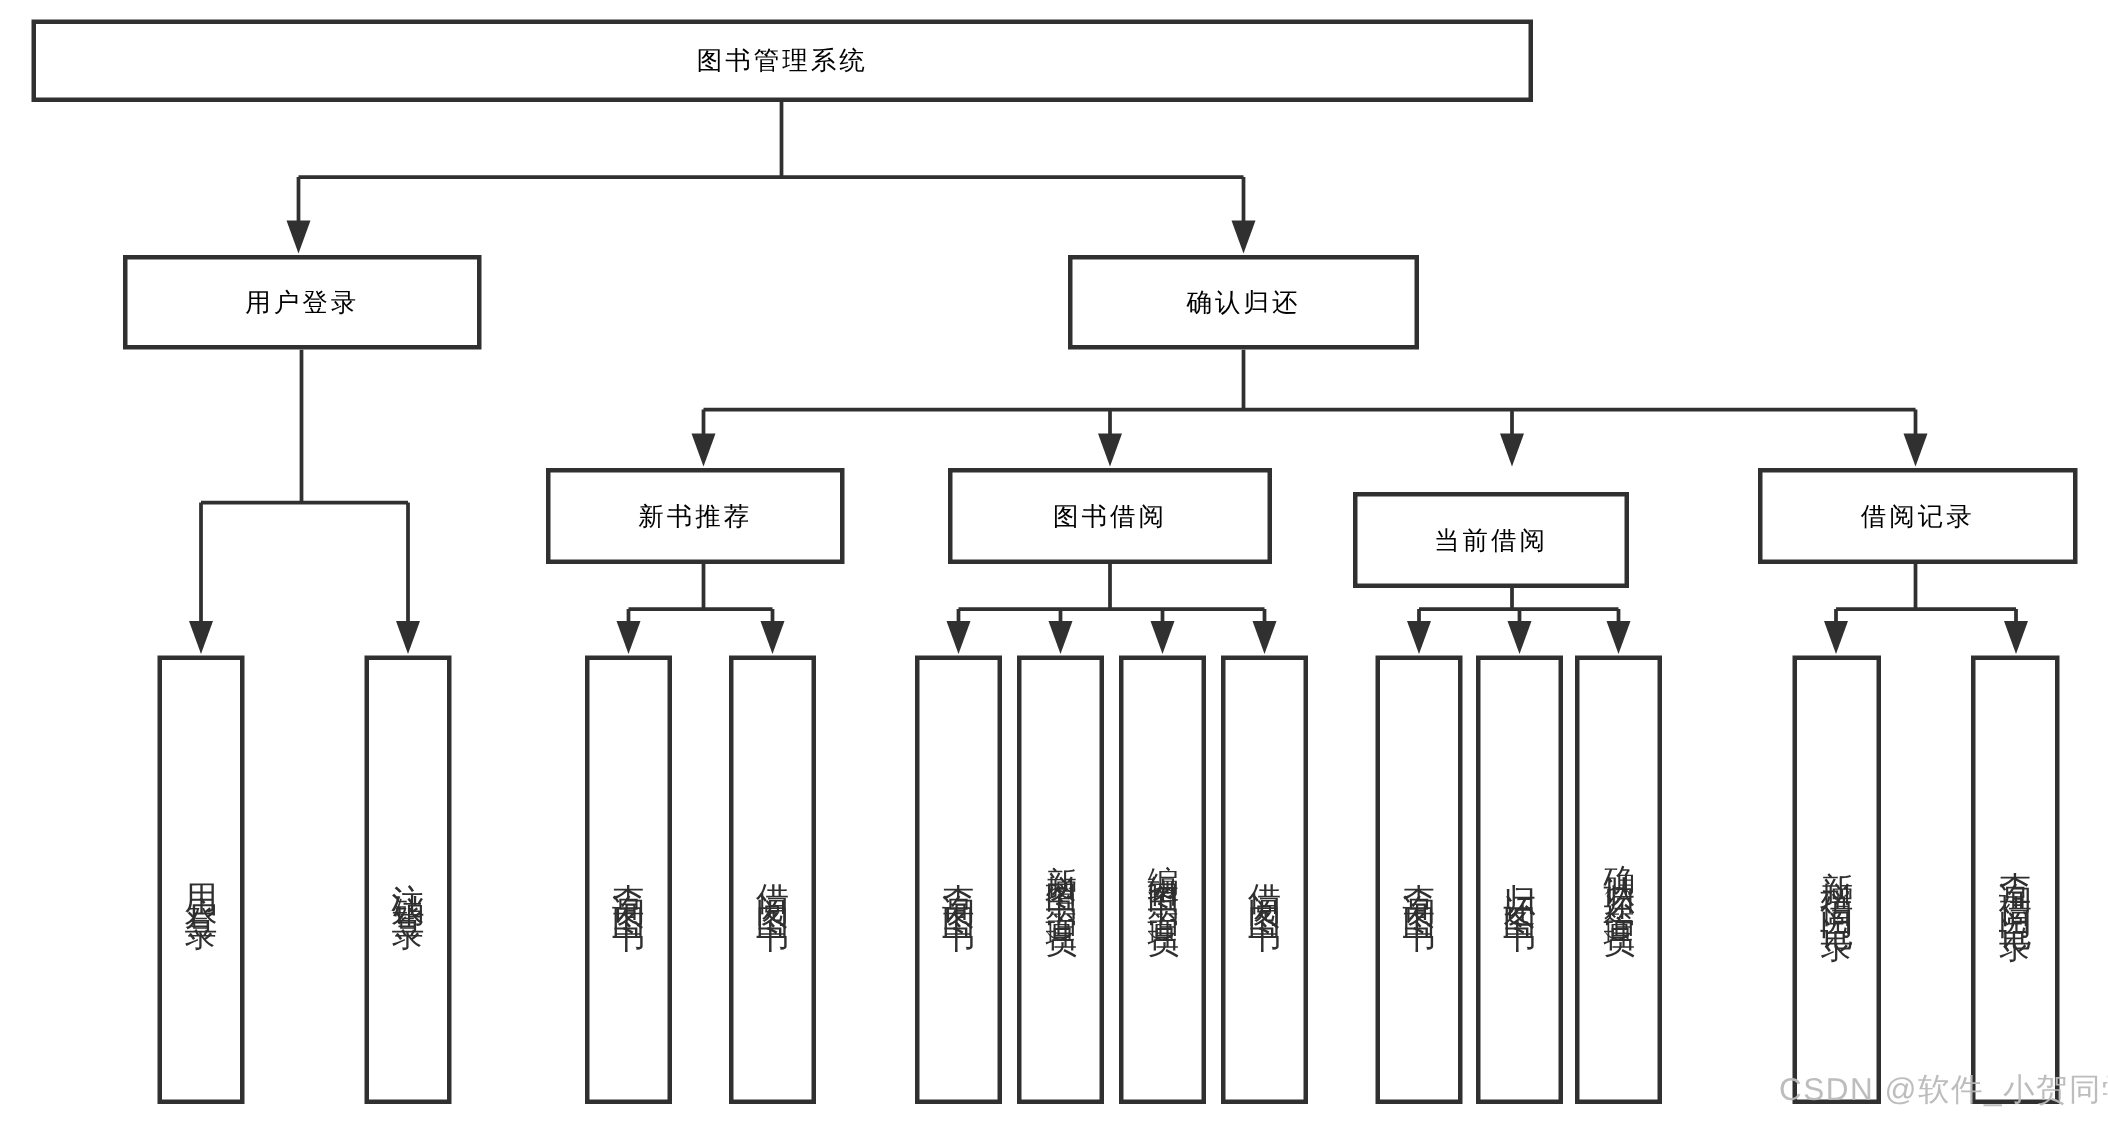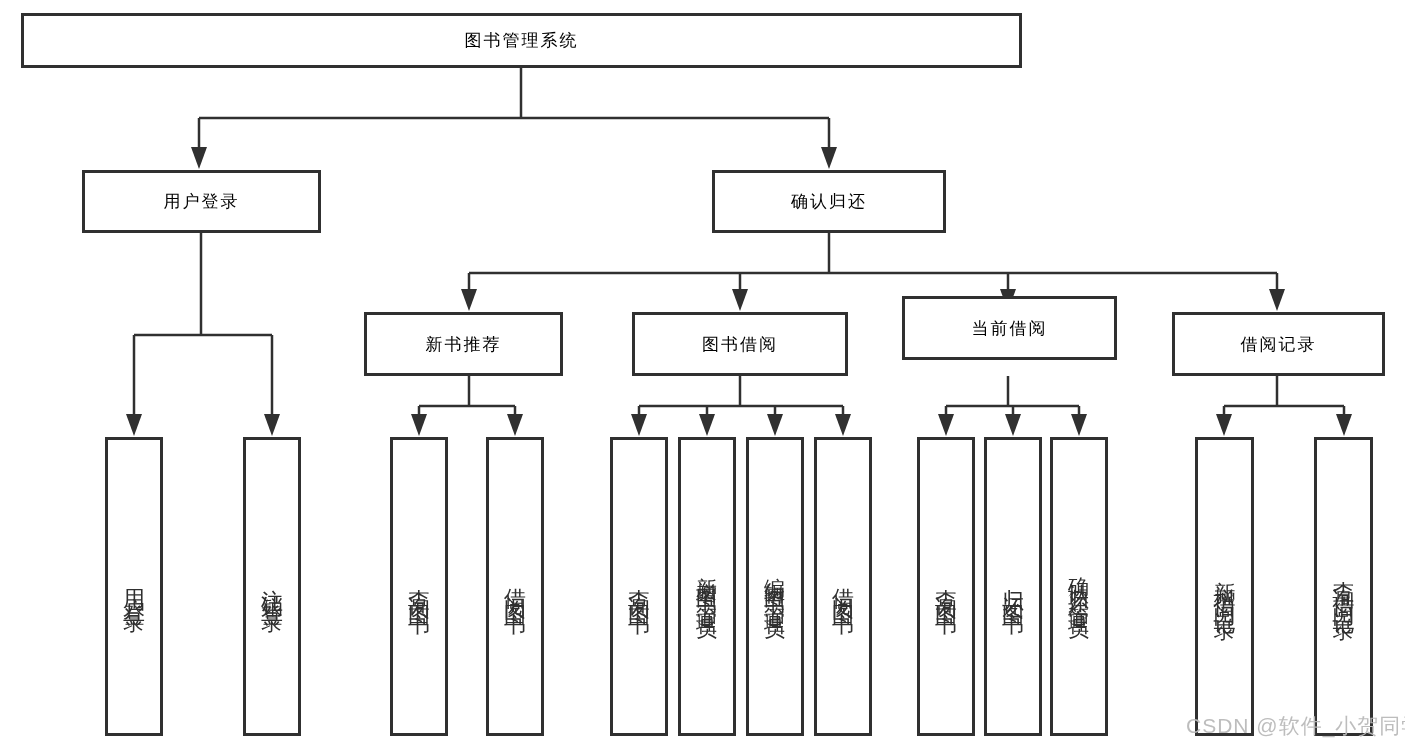--- a/index.html
+++ b/index.html
@@ -132,21 +132,21 @@
   <div class="box" style="left:712px;top:170px;width:234px;height:63px">
     <span class="h-label">确认归还</span>
   </div>
 
   <div class="box" style="left:364px;top:312px;width:199px;height:64px">
     <span class="h-label">新书推荐</span>
   </div>
   <div class="box" style="left:632px;top:312px;width:216px;height:64px">
     <span class="h-label">图书借阅</span>
   </div>
-  <div class="box" style="left:902px;top:296px;width:215px;height:64px">
+  <div class="box" style="left:902px;top:328px;width:184px;height:64px">
     <span class="h-label">当前借阅</span>
   </div>
   <div class="box" style="left:1172px;top:312px;width:213px;height:64px">
     <span class="h-label">借阅记录</span>
   </div>
 
   <div class="box" style="left:105px;top:437px;width:58px;height:299px">
     <span class="v-label">用户登录</span>
   </div>
   <div class="box" style="left:243px;top:437px;width:58px;height:299px">

